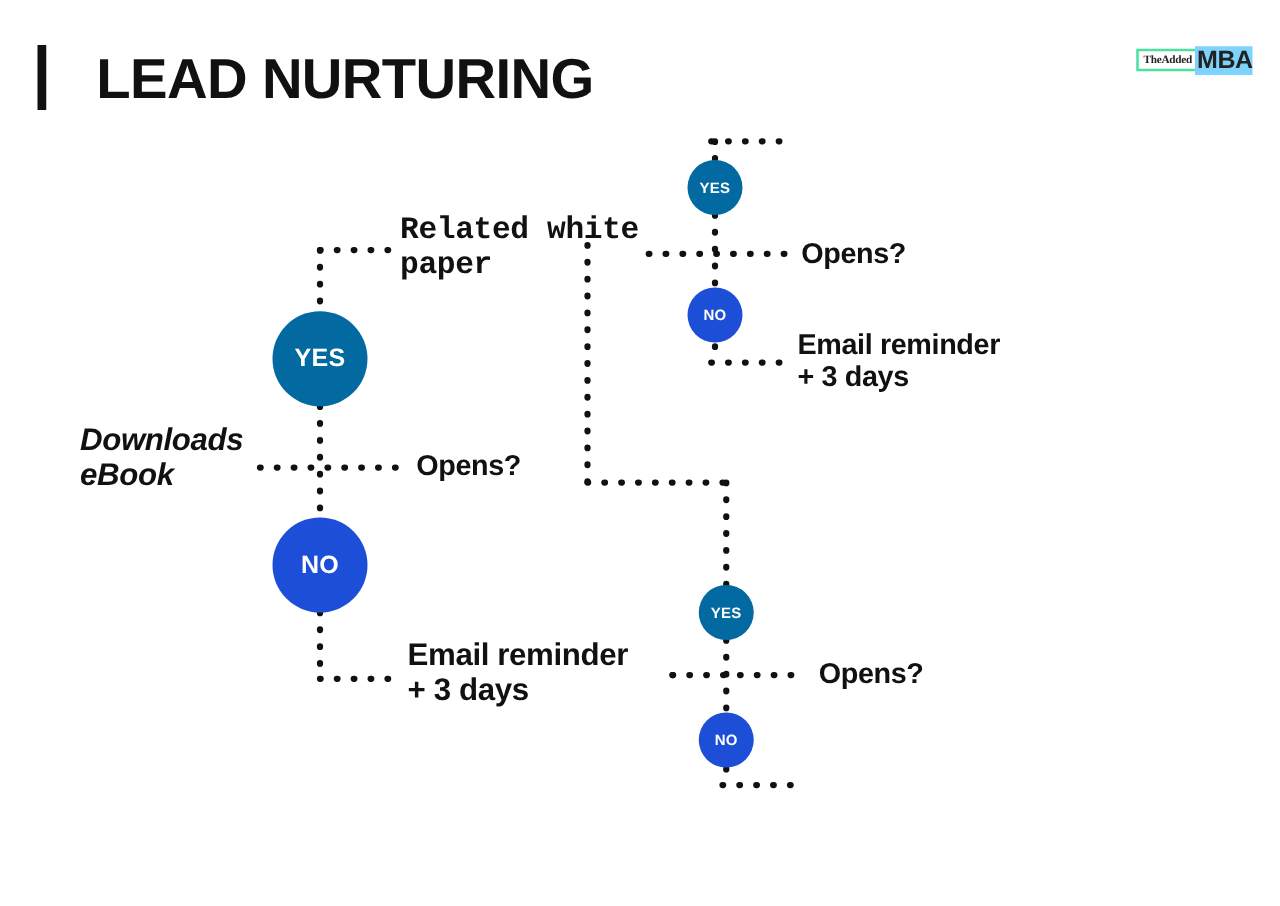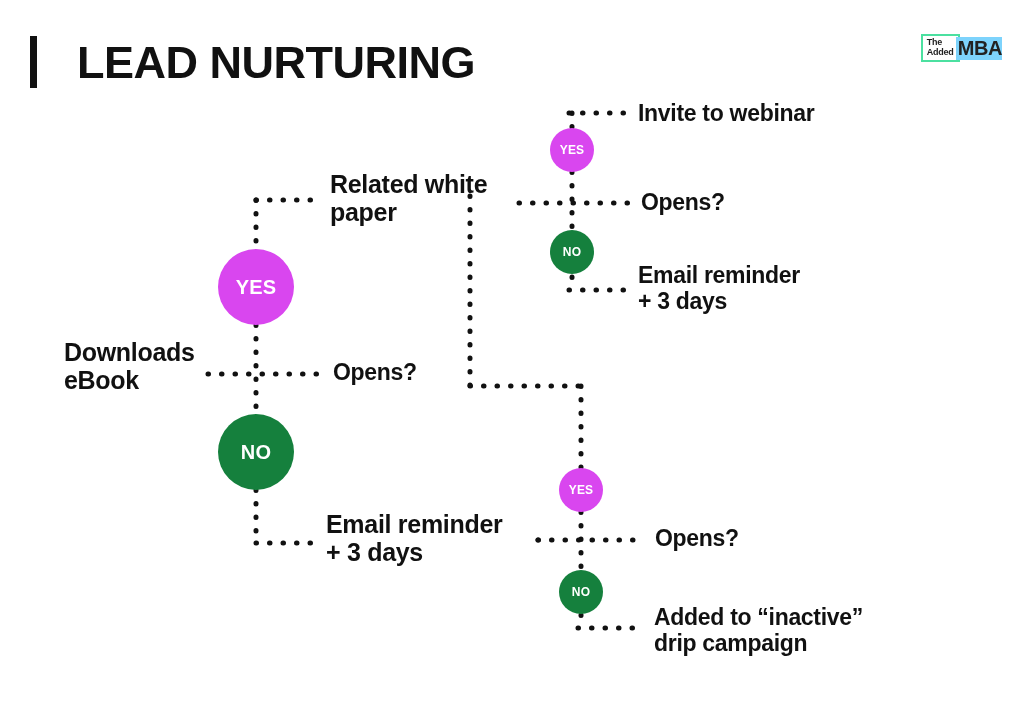--- a/index.html
+++ b/index.html
@@ -48,26 +48,27 @@
     right: 22px;
     top: 31px;
     display: flex;
     align-items: center;
     height: 34px;
   }
   #logo-frame {
     border: 2px solid #4BE0A0;
     padding: 2px 4px 3px 4px;
     display: flex;
-    flex-direction: column;
-    align-items: flex-start;
+    flex-direction: row;
+    align-items: flex-end;
     line-height: 1.02;
     position: relative;
     z-index: 1;
     background: #ffffff;
+    font-family: Liberation Serif, serif;
   }
   .logo-word {
     font-size: 9px;
     font-weight: 700;
     color: #222222;
     letter-spacing: -0.2px;
   }
   #logo-mba {
     font-size: 20px;
     font-weight: 700;
@@ -103,22 +104,22 @@
   .badge {
     position: absolute;
     border-radius: 50%;
     display: flex;
     align-items: center;
     justify-content: center;
     color: #ffffff;
     font-weight: 800;
     letter-spacing: 0.2px;
   }
-  .badge-yes { background: #d946ef; }
-  .badge-no  { background: #15803d; }
+  .badge-yes { background: #0369a1; }
+  .badge-no  { background: #1d4ed8; }
 </style>
 </head>
 <body>
 
 <div id="canvas">
 
   <div id="title-bar">
     <div id="title-rule"></div>
     <div id="page-title">LEAD NURTURING</div>
   </div>
@@ -184,35 +185,32 @@
     <span>NO</span>
   </div>
 
   <div class="badge badge-yes" style="left:559px; top:468px; width:44px; height:44px; font-size:12px;">
     <span>YES</span>
   </div>
   <div class="badge badge-no" style="left:559px; top:570px; width:44px; height:44px; font-size:12px;">
     <span>NO</span>
   </div>
 
-  <div class="node-label lbl-lg" style="left:64px; top:338px; width:150px;">Downloads eBook</div>
+  <div class="node-label lbl-lg" style="left:64px; top:338px; width:150px;font-style:italic;">Downloads eBook</div>
 
   <div class="node-label lbl-md" style="left:333px; top:360px;">Opens?</div>
 
-  <div class="node-label lbl-lg" style="left:330px; top:170px; width:200px;">Related white
+  <div class="node-label lbl-lg" style="left:320px; top:170px; width:200px;font-family:Liberation Mono, monospace;">Related white
 paper</div>
 
   <div class="node-label lbl-lg" style="left:326px; top:510px; width:215px;">Email reminder
 + 3 days</div>
 
-  <div class="node-label lbl-md" style="left:638px; top:101px;">Invite to webinar</div>
 
   <div class="node-label lbl-md" style="left:641px; top:190px;">Opens?</div>
 
   <div class="node-label lbl-md" style="left:638px; top:263px; width:205px;">Email reminder
 + 3 days</div>
 
   <div class="node-label lbl-md" style="left:655px; top:526px;">Opens?</div>
 
-  <div class="node-label lbl-md" style="left:654px; top:605px; width:250px;">Added to “inactive”
-drip campaign</div>
 
 </div>
 
 </body></html>

